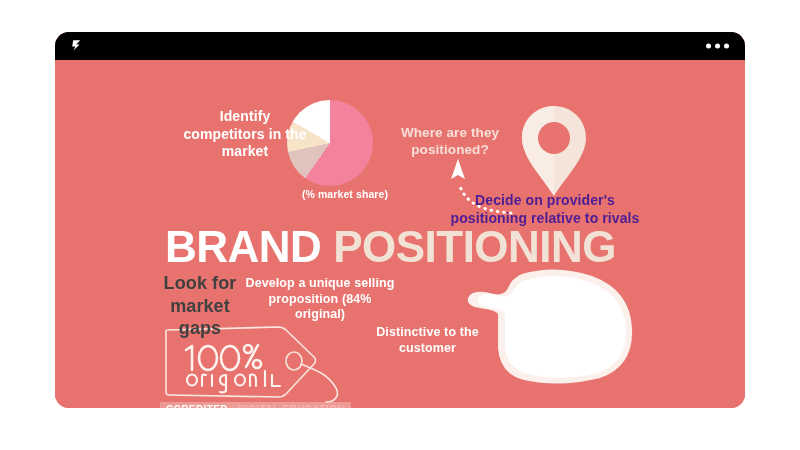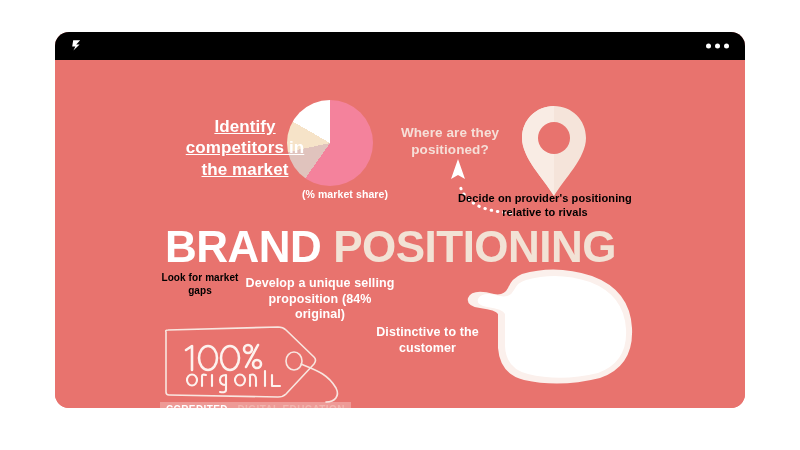--- a/index.html
+++ b/index.html
@@ -79,48 +79,47 @@
   .tx {
     position: absolute;
     text-align: center;
     line-height: 1.25;
     font-weight: bold;
     letter-spacing: .1px;
     color: #ffffff;
   }
 
   .t-identify {
-    left: 125px; top: 56px; width: 130px;
-    font-size: 17px;
-    text-decoration: underline;
+    left: 125px; top: 48px; width: 130px;
+    font-size: 14px;
   }
 
   .t-share {
     left: 215px; top: 128px; width: 150px;
     font-size: 10.5px;
     font-weight: bold;
     color: #ffffff;
   }
 
   .t-where {
     left: 325px; top: 65px; width: 140px;
     font-size: 13.5px;
     color: #f6dfd8;
   }
 
   .t-decide {
     left: 395px; top: 132px; width: 190px;
-    font-size: 11px;
-    color: #000000;
+    font-size: 14px;
+    color: #4c1d95;
   }
 
   .t-look {
     left: 95px; top: 212px; width: 100px;
-    font-size: 10px;
-    color: #000000;
+    font-size: 18px;
+    color: #404040;
   }
 
   .t-develop {
     left: 190px; top: 216px; width: 150px;
     font-size: 12.5px;
   }
 
   .t-communicate {
     left: 310px; top: 265px; width: 125px;
     font-size: 12.5px;

